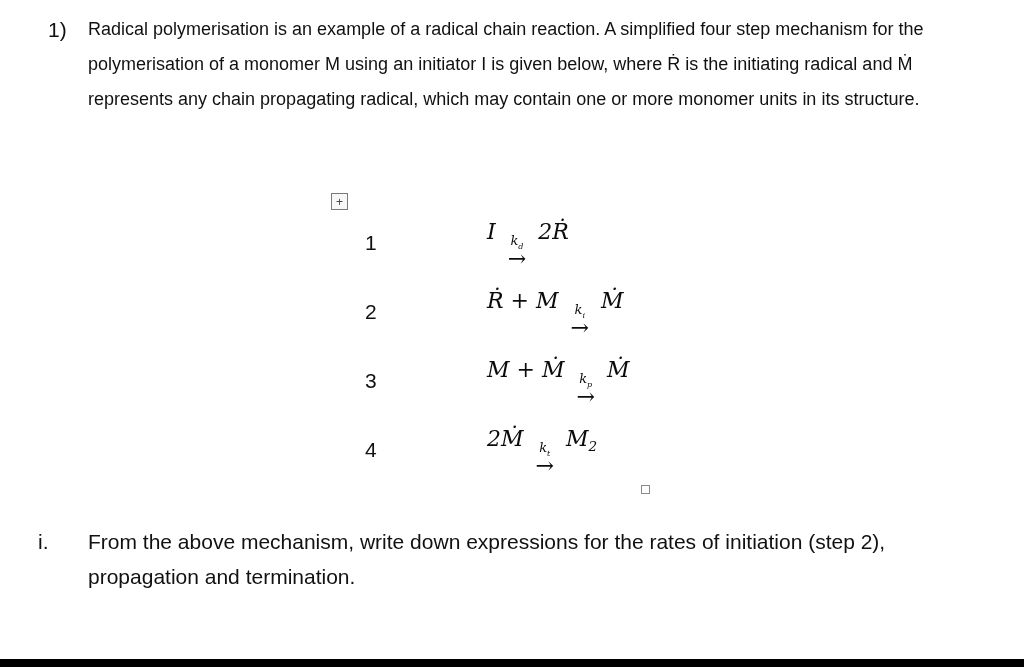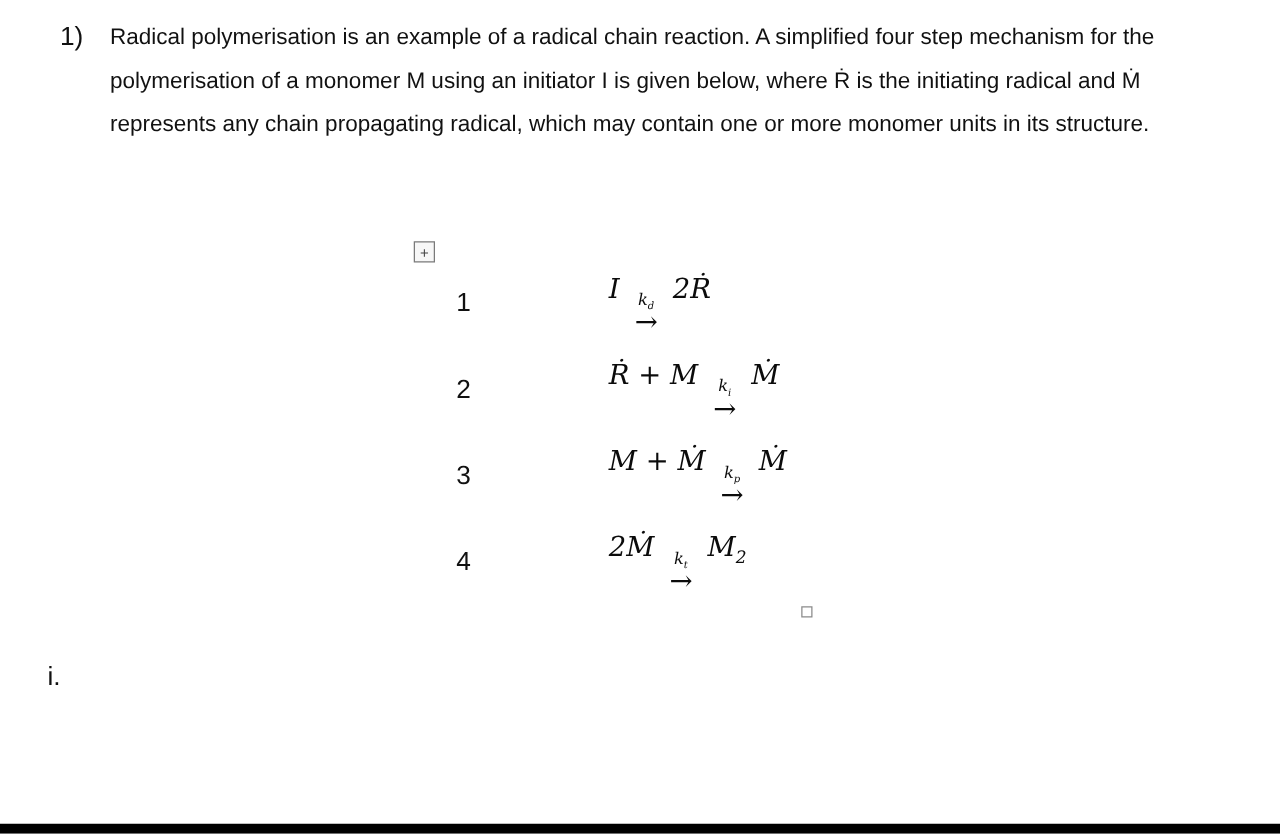--- a/index.html
+++ b/index.html
@@ -131,16 +131,17 @@
         </span>
         <span><span>M</span><sub>2</sub></span>
       </span>
     </div>
 
   </div>
 
   <div class="resize-handle"></div>
 
   <span class="sub-label">i.</span>
+  <div class="sub-text">From the above mechanism, write down expressions for the rates of initiation (step 2), propagation and termination.</div>
 
   <div class="bottom-bar"></div>
 
 </div>
 
 </body></html>

